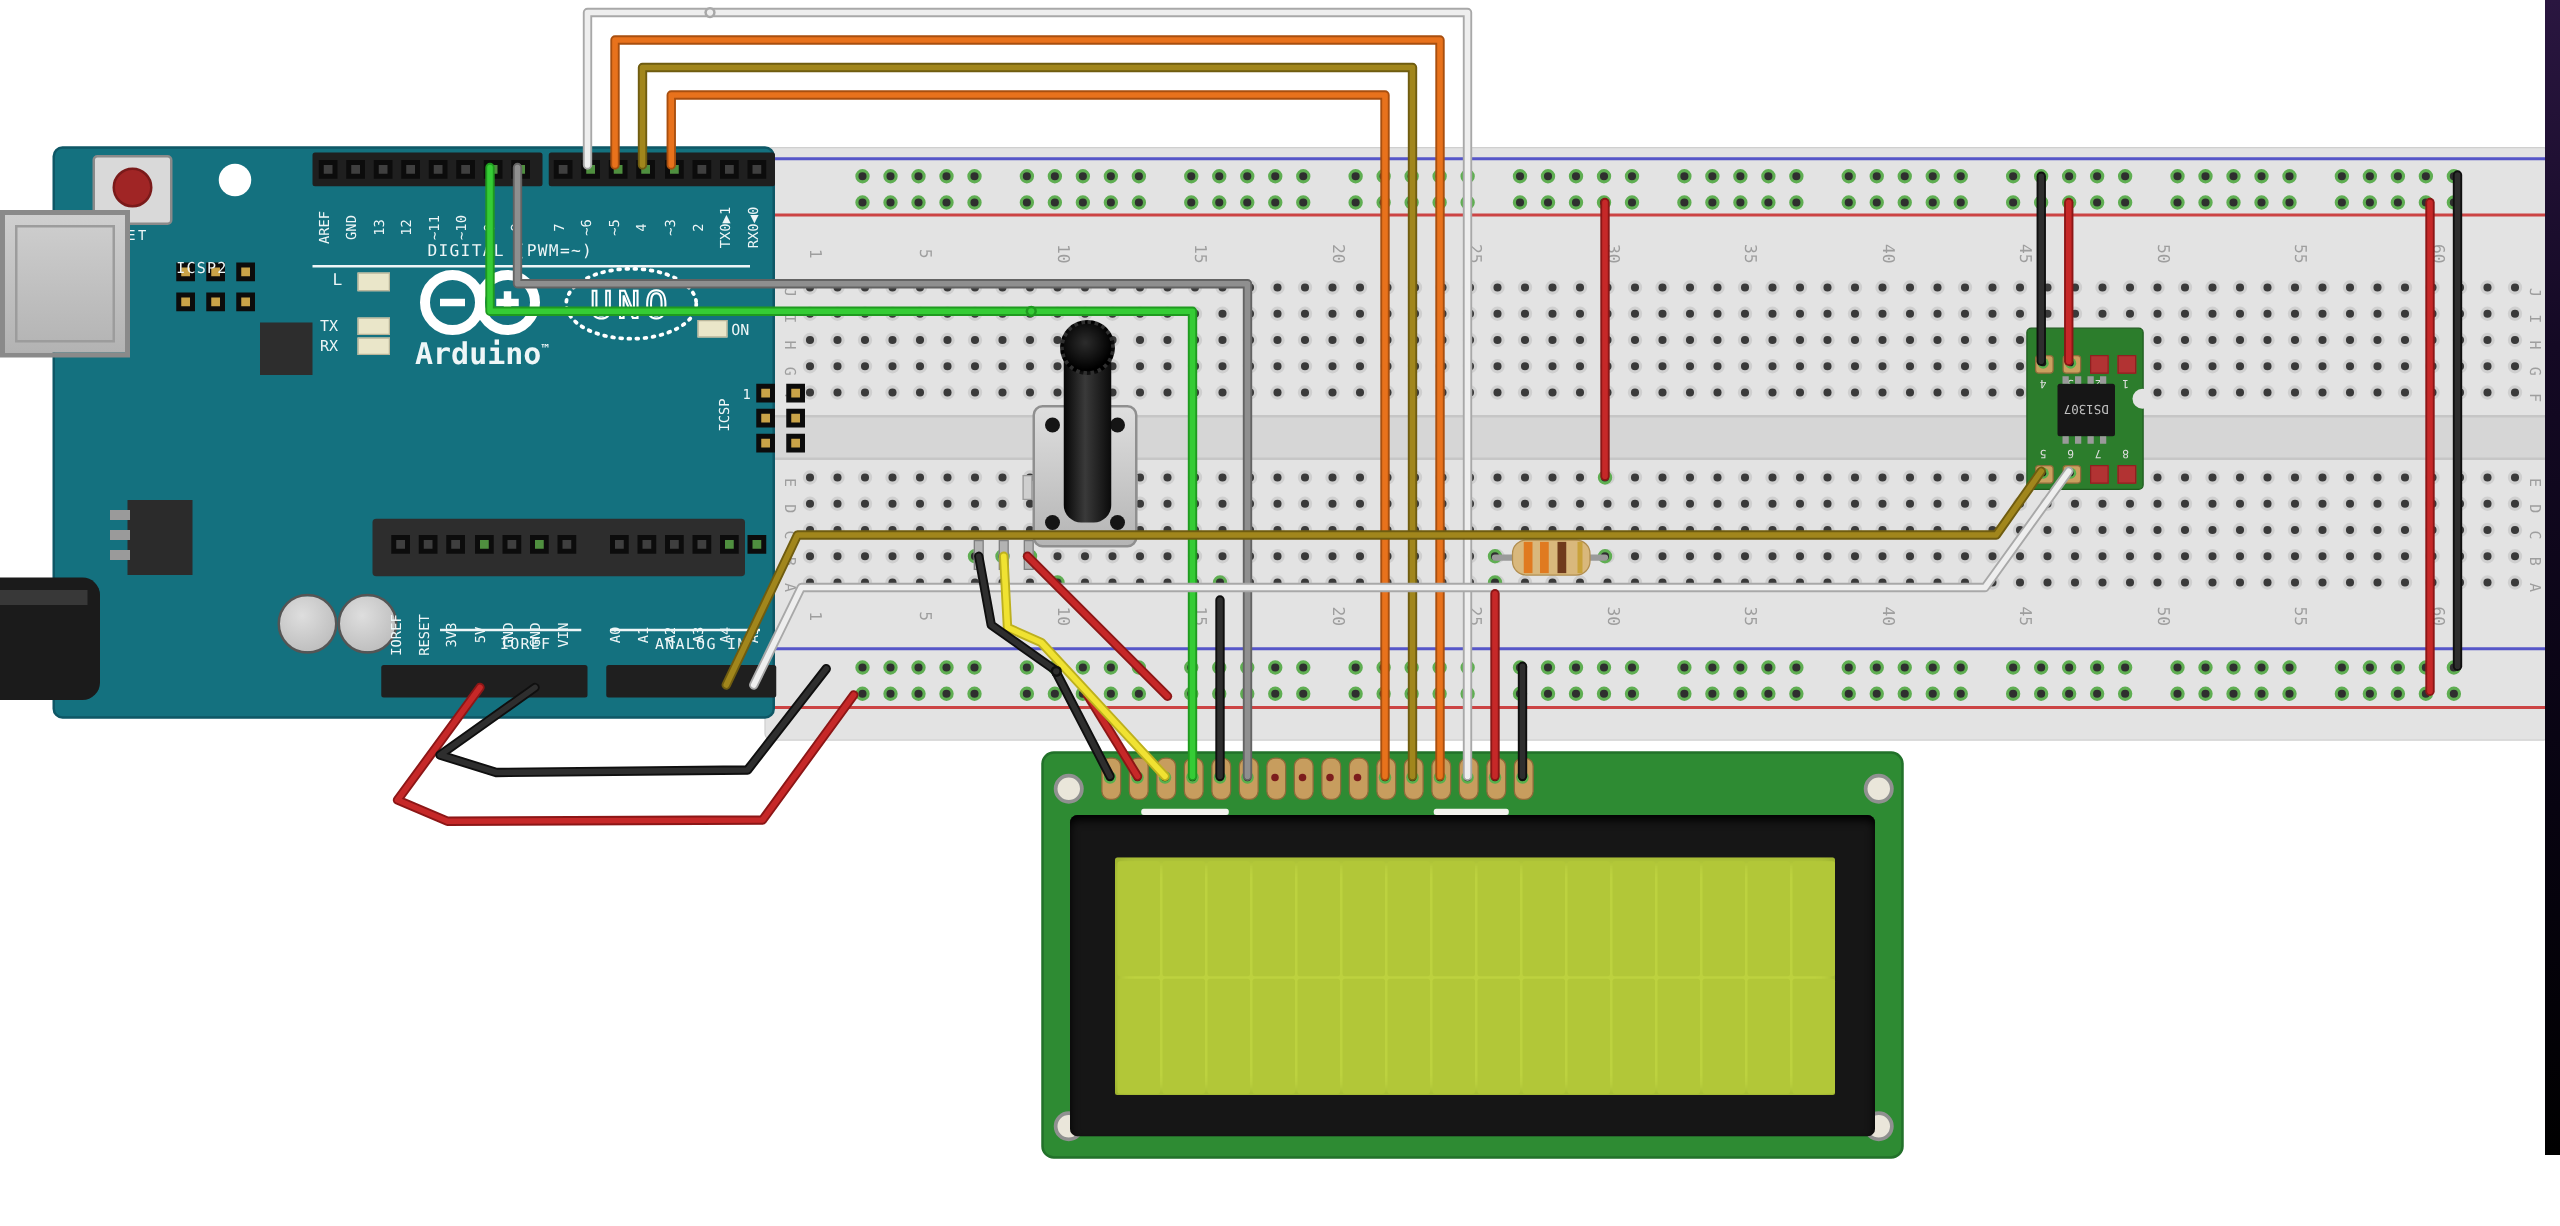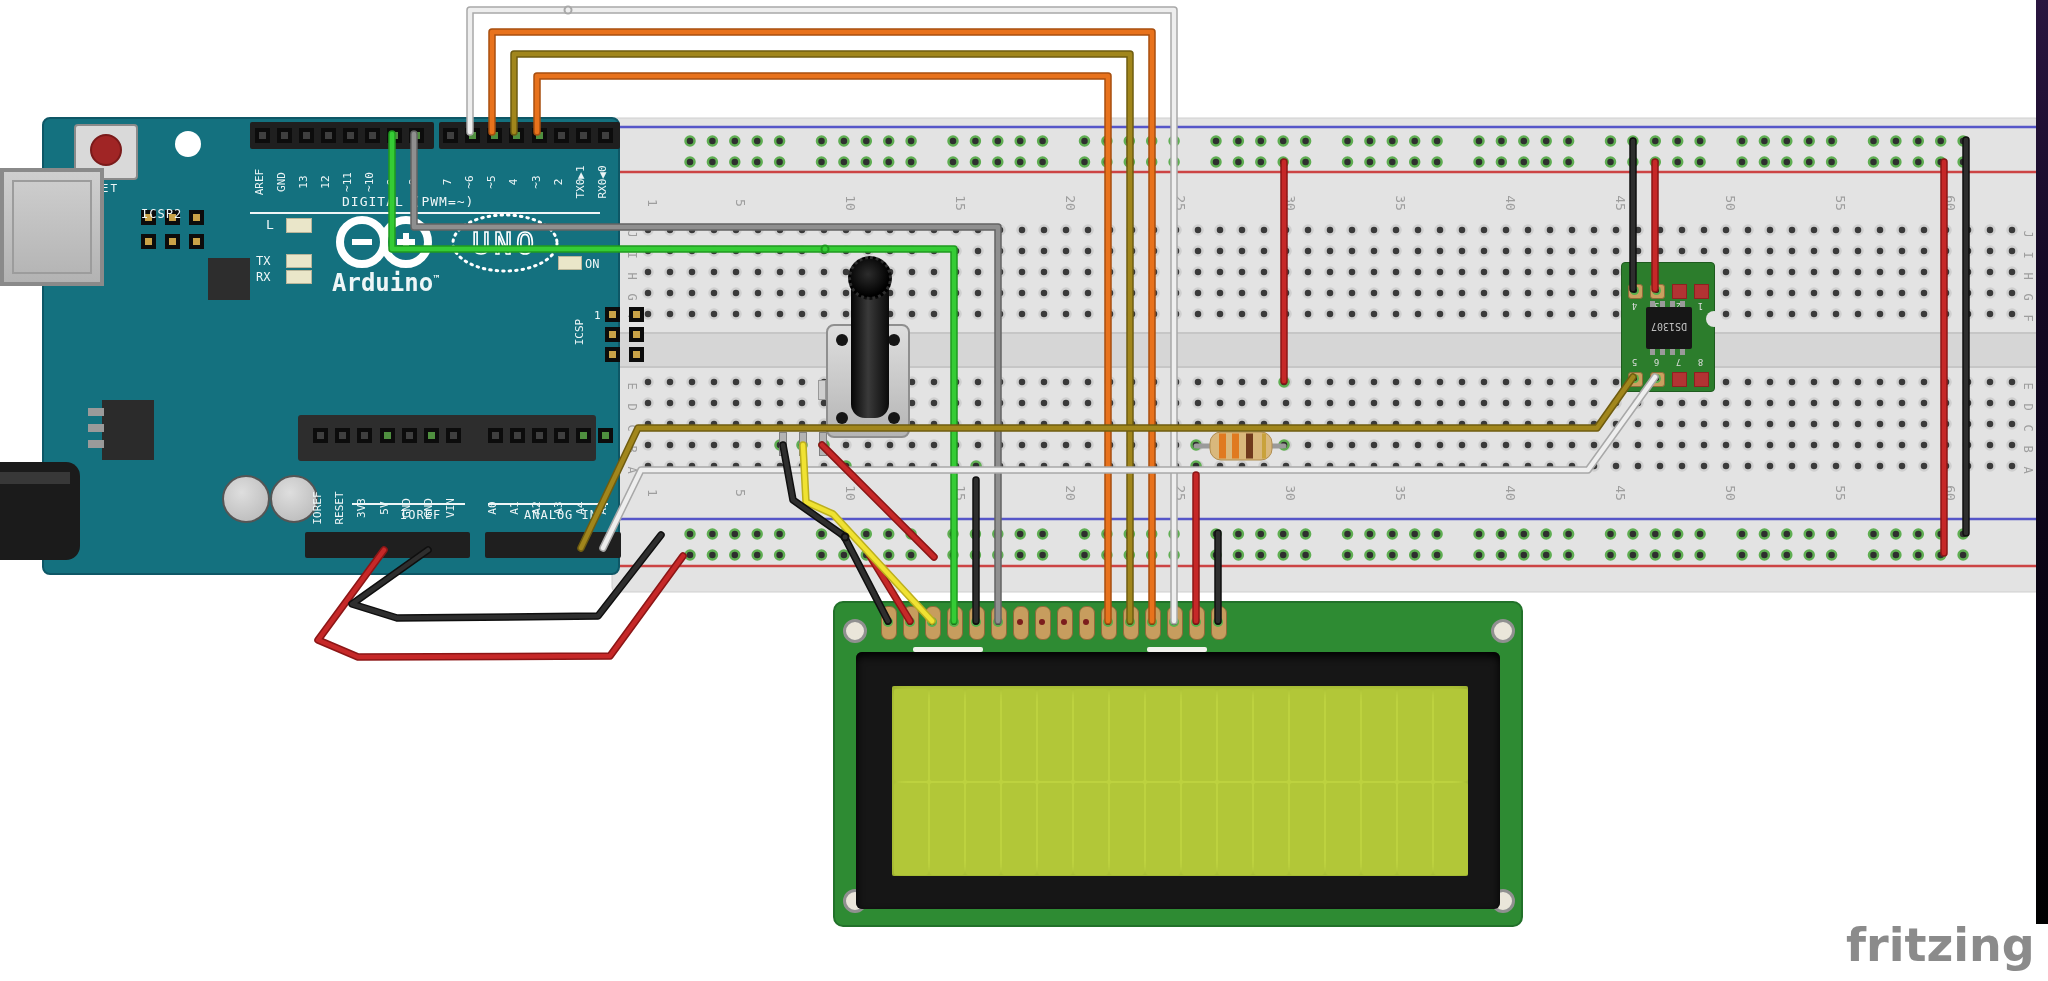--- a/index.html
+++ b/index.html
@@ -1402,15 +1402,14 @@
       <polyline points="976,480 976,621" fill="none" stroke="#0f0f0f" stroke-width="7.5" stroke-linecap="round" stroke-linejoin="round"></polyline>
       <polyline points="976,480 976,621" fill="none" stroke="#2e2e2e" stroke-width="4.5" stroke-linecap="round" stroke-linejoin="round"></polyline>
       <circle cx="825" cy="249" r="4.5" fill="#1f9a1f"></circle>
       <circle cx="825" cy="249" r="2.5" fill="#35cc35"></circle>
       <circle cx="568" cy="10" r="4.5" fill="#a8a8a8"></circle>
       <circle cx="568" cy="10" r="2.5" fill="#eeeeee"></circle>
       <circle cx="845" cy="537" r="4.5" fill="#0f0f0f"></circle>
       <circle cx="845" cy="537" r="2.5" fill="#2e2e2e"></circle>
     </svg>
 
-  <div class="watermark">fritzing</div>
   <div class="edge"></div>
 </div>
 
 </body></html>

